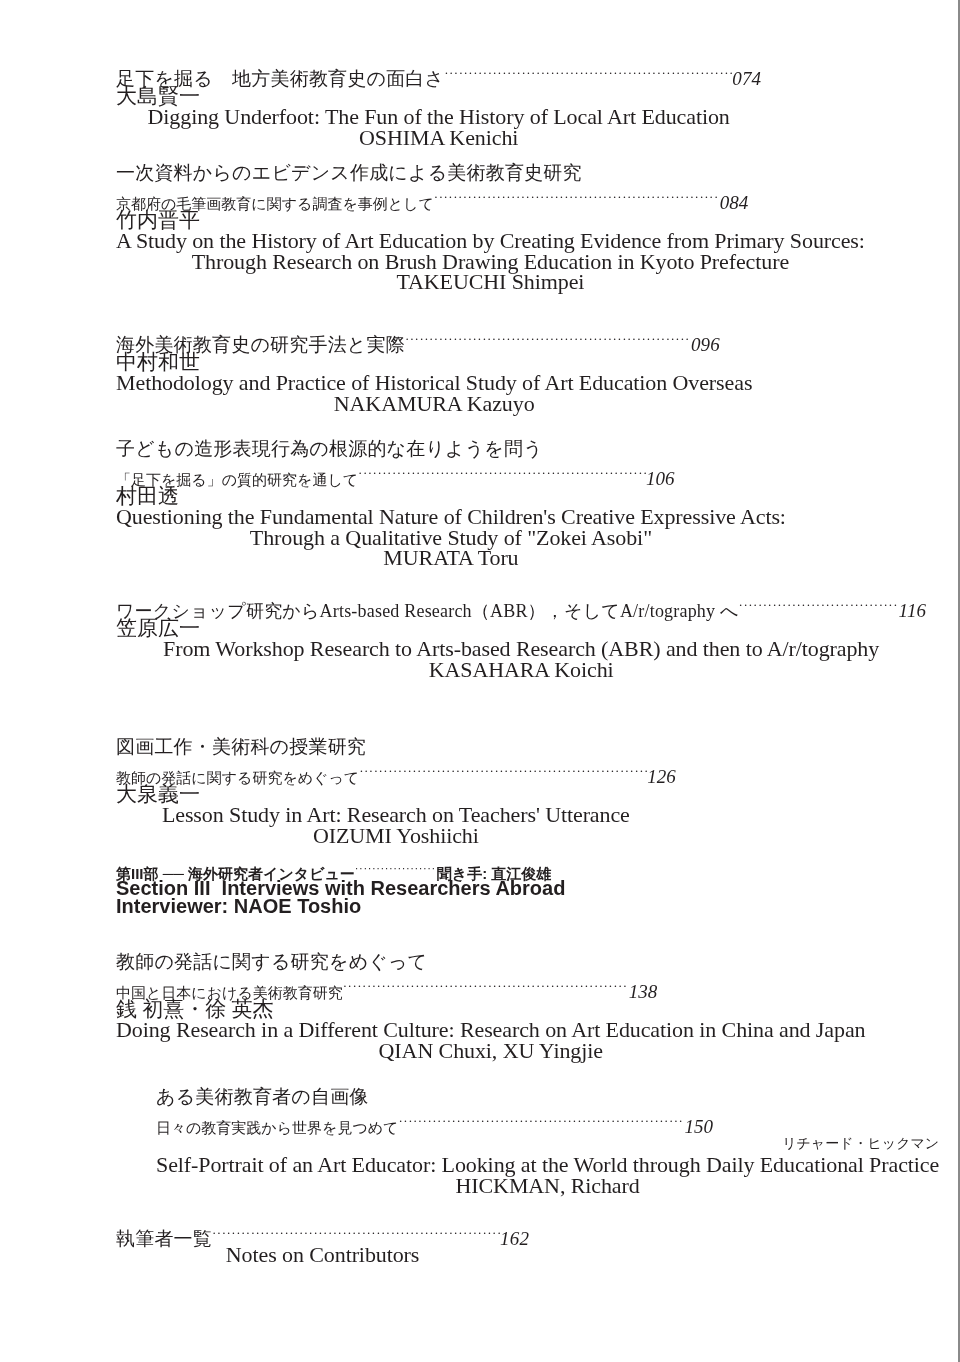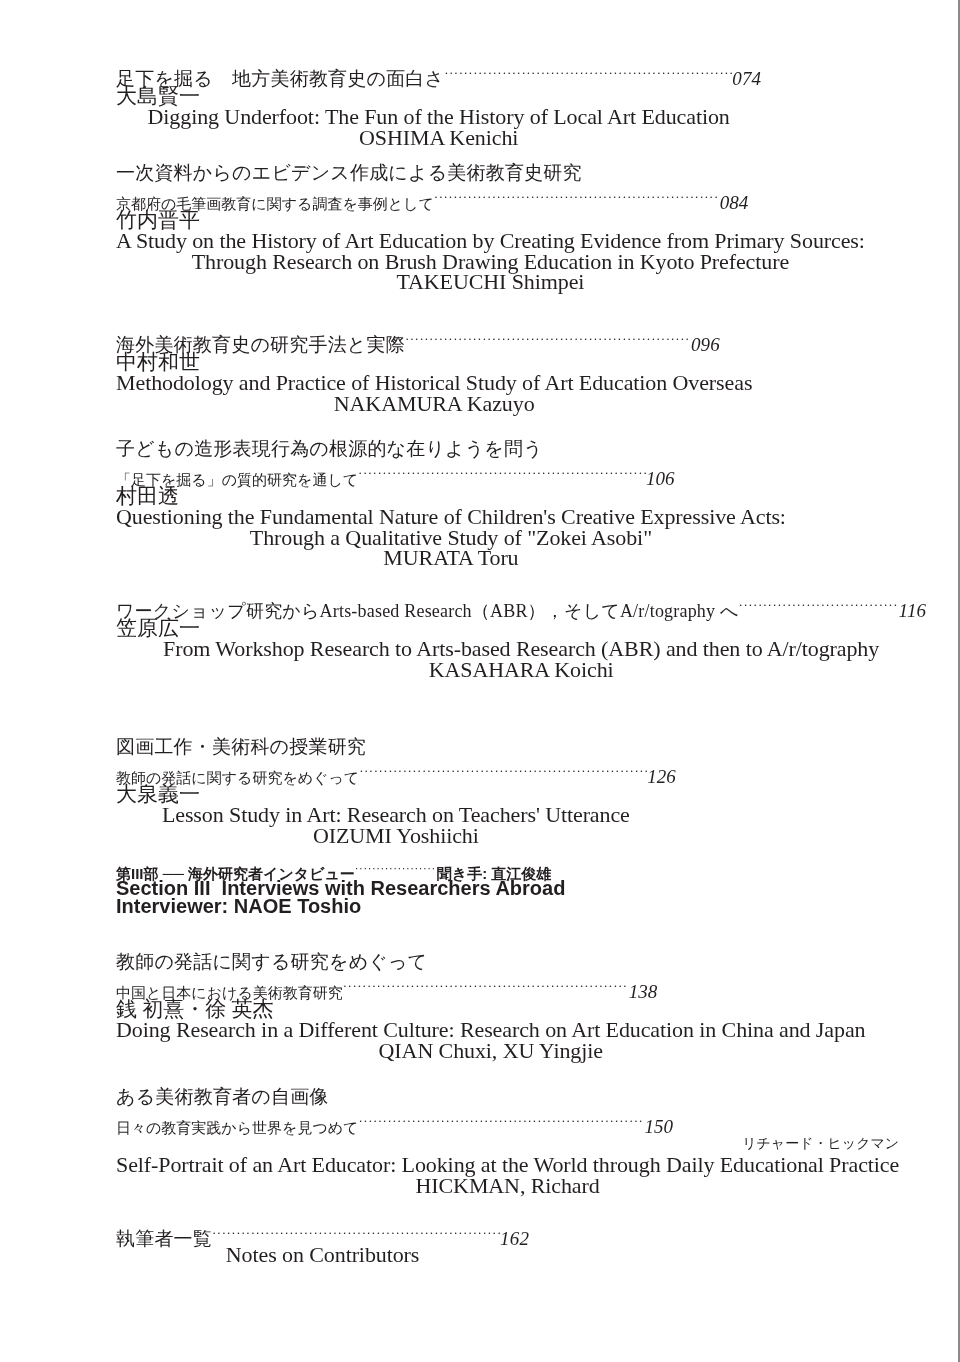--- a/index.html
+++ b/index.html
@@ -182,21 +182,21 @@
   <div class="entry" style="top:950px;">
     <span class="line jp-title">教師の発話に関する研究をめぐって</span>
     <span class="line jp-sub">
       <span>中国と日本における美術教育研究</span><span class="leader" style="width:286px;">·······································································································</span><span class="page-num">138</span>
     </span>
     <span class="line jp-author">銭 初熹・徐 英杰</span>
     <span class="line en">Doing Research in a Different Culture: Research on Art Education in China and Japan</span>
     <span class="line en">QIAN Chuxi, XU Yingjie</span>
   </div>
 
-  <div class="entry" style="top:1085px;">
+  <div class="entry" style="top:1085px;margin-left:40px;">
     <span class="line jp-title">ある美術教育者の自画像</span>
     <span class="line jp-sub">
       <span>日々の教育実践から世界を見つめて</span><span class="leader" style="width:286px;">·······································································································</span><span class="page-num">150</span>
     </span>
     <span class="line jp-author-small">リチャード・ヒックマン</span>
     <span class="line en">Self-Portrait of an Art Educator: Looking at the World through Daily Educational Practice</span>
     <span class="line en">HICKMAN, Richard</span>
   </div>
 
   <div class="entry" style="top:1221px;">

